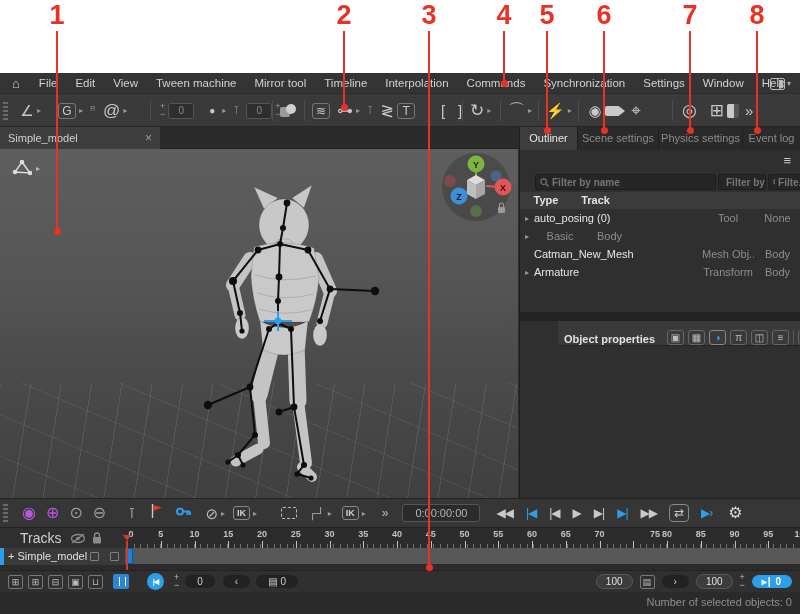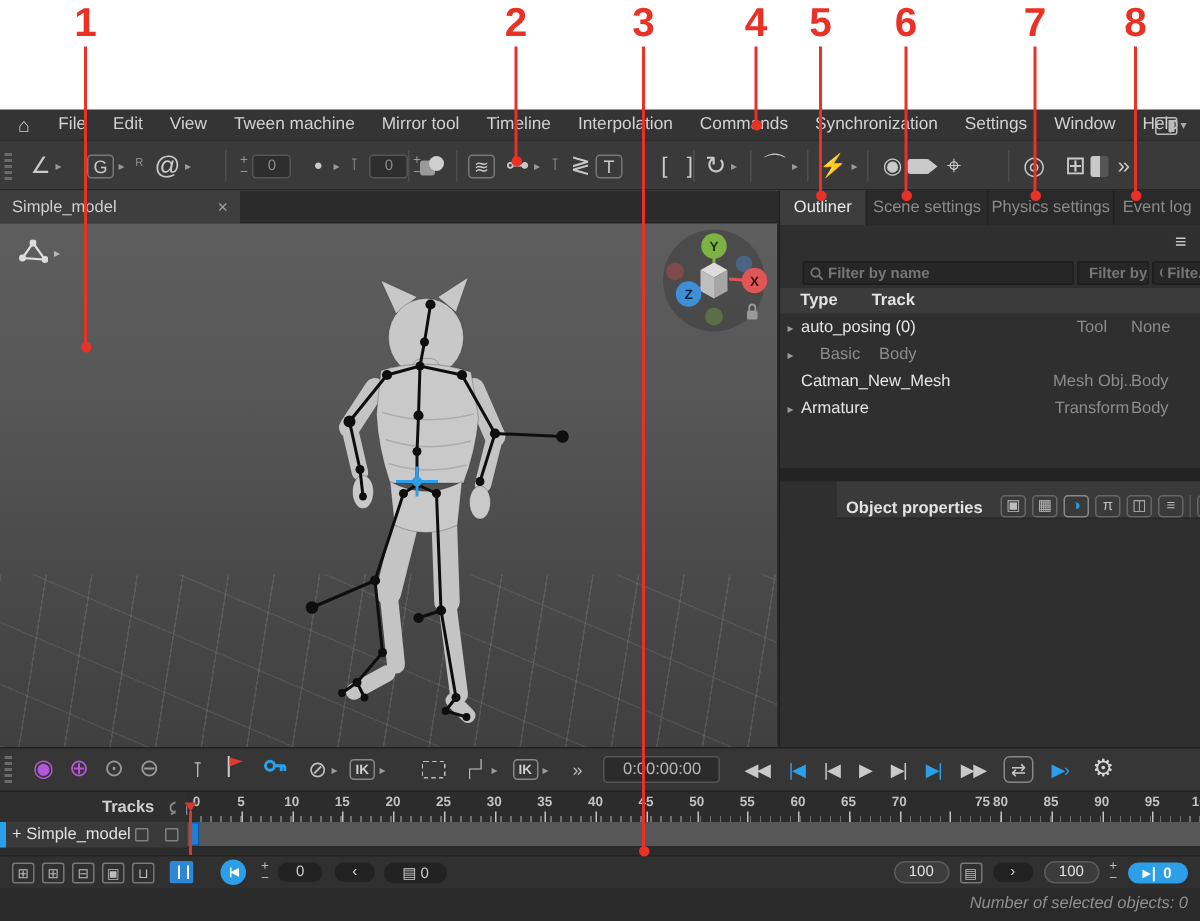--- a/index.html
+++ b/index.html
@@ -56,42 +56,42 @@
   .hamburger { position:absolute; right:10px; top:3px; color:#c9c9c9; font-size:13px; }
   .filters { position:absolute; left:13px; top:45px; width:281px; height:20px; display:flex; gap:2px; padding:2px 2px;font-weight:bold; }
   .filter-field { background:#262626; border:1px solid #1d1d1d; border-radius:2px; height:16px; display:flex; align-items:center; gap:3px; padding:0 4px; color:#767676; font-size:10px; overflow:hidden; white-space:nowrap; }
   .cols-header { position:absolute; left:0; top:65px; width:281px; height:17px; background:#3b3b3b; display:flex; color:#e3e3e3; font-size:11px; font-weight:bold; }
   .cols-header div { line-height:17px; text-align:center; }
   .ol-rows { position:absolute; left:0; top:82px; width:281px; }
   .ol-row { height:18px; display:flex; align-items:center; font-size:11px; }
   .ol-row .arrow { width:14px; color:#9a9a9a; font-size:8px; text-align:center; }
   .ol-row .nm { width:168px; color:#e6e6e6; overflow:hidden; white-space:nowrap; }
   .ol-row .tp { width:52px; color:#8d8d8d; text-align:center; overflow:hidden; white-space:nowrap; }
-  .ol-row .tr { width:47px; color:#8d8d8d; text-align:left; }
+  .ol-row .tr { width:47px; color:#8d8d8d; text-align:center; }
   .op-strip { position:absolute; left:0; top:185px; width:281px; height:9px; background:#232323; }
   .op-bar { position:absolute; left:0; top:194px; width:281px; height:25px; background:#3a3a3a; display:flex; align-items:flex-end; gap:4px; padding:0 6px; border-bottom:1px solid #262626;margin-left:38px; }
   .op-title { color:#e3e3e3; font-size:11px; font-weight:bold; margin-right:8px; white-space:nowrap; }
   .op-ico { width:17px; height:15px; border:1px solid #666; border-radius:3px; color:#bdbdbd; font-size:10px; line-height:13px; text-align:center; }
   .op-sep { width:1px; height:15px; background:#555; }
 
   
   .transport { position:absolute; left:0; top:498px; width:800px; height:30px; background:#363636; border-top:1px solid #222; border-bottom:1px solid #222; display:flex; align-items:center; }
   .tr-ico { font-size:14px; line-height:1; color:#bdbdbd; text-align:center; }
   .tr-caret { color:#9a9a9a; font-size:8px; }
   .ikbox { border:1px solid #888; border-radius:3px; color:#cfcfcf; font-size:9px; font-weight:bold; padding:1px 3px; }
   .dashbox { width:16px; height:12px; border:1px dashed #bdbdbd; border-radius:2px; }
   .timebox { background:#2b2b2b; border:1px solid #555; border-radius:3px; color:#b5b5b5; font-size:11px; padding:2px 12px; }
   .pb { font-size:12px; color:#c9c9c9; letter-spacing:-1px; white-space:nowrap; }
   .pb.blue { color:#2d9fe8; }
   .loopbox { border:1px solid #888; border-radius:4px; padding:1px 4px; font-size:12px; color:#c9c9c9; }
 
   
   .timeline { position:absolute; left:0; top:528px; width:800px; height:42px; background:#2b2b2b; }
   .tl-head-left { position:absolute; left:0; top:0; width:125px; height:20px; background:#2f2f2f; display:flex; align-items:center; }
-  .tracks-label { color:#d0d0d0; font-size:11px; font-weight:bold; margin-left:68px; margin-right:10px; }
+  .tracks-label { color:#d0d0d0; font-size:14px; font-weight:normal; margin-left:20px; margin-right:10px; }
   .ruler { position:absolute; left:125px; top:0; width:675px; height:20px; background:#2c2c2c;
      background-image:repeating-linear-gradient(90deg,#6f6f6f 0 1px,transparent 1px 6.66px);
      background-size:675px 4px; background-position:2px 16px; background-repeat:no-repeat; }
   .ruler-label { position:absolute; top:1px; transform:translateX(-50%); color:#c2c2c2; font-size:9px; font-weight:bold; }
   .ruler-tick { position:absolute; bottom:0; width:1px; height:7px; background:#c2c2c2; }
   .track-row { position:absolute; left:0; top:20px; width:800px; height:17px; }
   .track-label { position:absolute; left:0; top:0; width:125px; height:17px; background:#3a3a3a; border-left:4px solid #2d9fe8; color:#e0e0e0; font-size:11px; line-height:17px; padding-left:4px; }
   .track-cb { position:absolute; top:4px; width:9px; height:9px; border:1px solid #808080; border-radius:1px; }
   .track-lane { position:absolute; left:125px; top:0; width:675px; height:16px; background:#575757; }
   .keyframe0 { position:absolute; left:1px; top:0; width:7px; height:16px; background:#1f7fd6; border:1px solid #0f5aa8; }
@@ -99,21 +99,21 @@
   .playhead::before { content:""; position:absolute; left:-3px; top:-6px; border-left:4px solid transparent; border-right:4px solid transparent; border-top:6px solid #cf3a33; }
 
   
   .bottombar { position:absolute; left:0; top:570px; width:800px; height:22px; background:#303030; border-top:1px solid #222; display:flex; align-items:center; }
   .bb-ico { width:15px; height:14px; border:1px solid #777; border-radius:2px; color:#bdbdbd; font-size:9px; line-height:12px; text-align:center; }
   .bb-audio { width:16px; height:15px; background:#2d86d6; border-radius:2px; background-image:repeating-linear-gradient(90deg,transparent 0 3px,#fff 3px 4px,transparent 4px 6px); background-size:10px 9px; background-position:3px 3px; background-repeat:no-repeat; }
   .bluecircle { width:17px; height:17px; border-radius:50%; background:#2d9fe8; color:#fff; font-size:7px; font-weight:bold; text-align:center; line-height:17px; letter-spacing:-1px; }
   .darkpill { background:#222; border-radius:8px; color:#cfcfcf; font-size:10px; padding:1px 12px; }
   .lightpill { background:#3c3c3c; border:1px solid #5a5a5a; border-radius:9px; color:#e2e2e2; font-size:10px; padding:1px 9px; }
   .bluepill { background:#2d9fe8; border-radius:9px; color:#fff; font-size:10px; font-weight:bold; padding:1px 10px; letter-spacing:1px; }
-  .statusbar { position:absolute; left:0; top:592px; width:800px; height:22px; background:#2a2a2a;font-style:italic; }
+  .statusbar { position:absolute; left:0; top:592px; width:800px; height:22px; background:#2a2a2a; }
   .status-text { position:absolute; right:8px; top:4px; color:#8f8f8f; font-size:11px; }
 
   
   .ann-layer { position:absolute; left:0; top:0; width:800px; height:614px; pointer-events:none; z-index:50; }
   .ann-num { position:absolute; transform:translateX(-50%); font-size:27px; font-weight:bold; color:#e93126; top:0px; font-family:"Liberation Sans",sans-serif; }
   .ann-line { position:absolute; width:2px; margin-left:-1px; background:#e93126; top:31px; }
   .ann-dot { position:absolute; left:-2px; bottom:-3px; width:7px; height:7px; border-radius:50%; background:#e93126; }
 </style>
 </head>
 <body>

